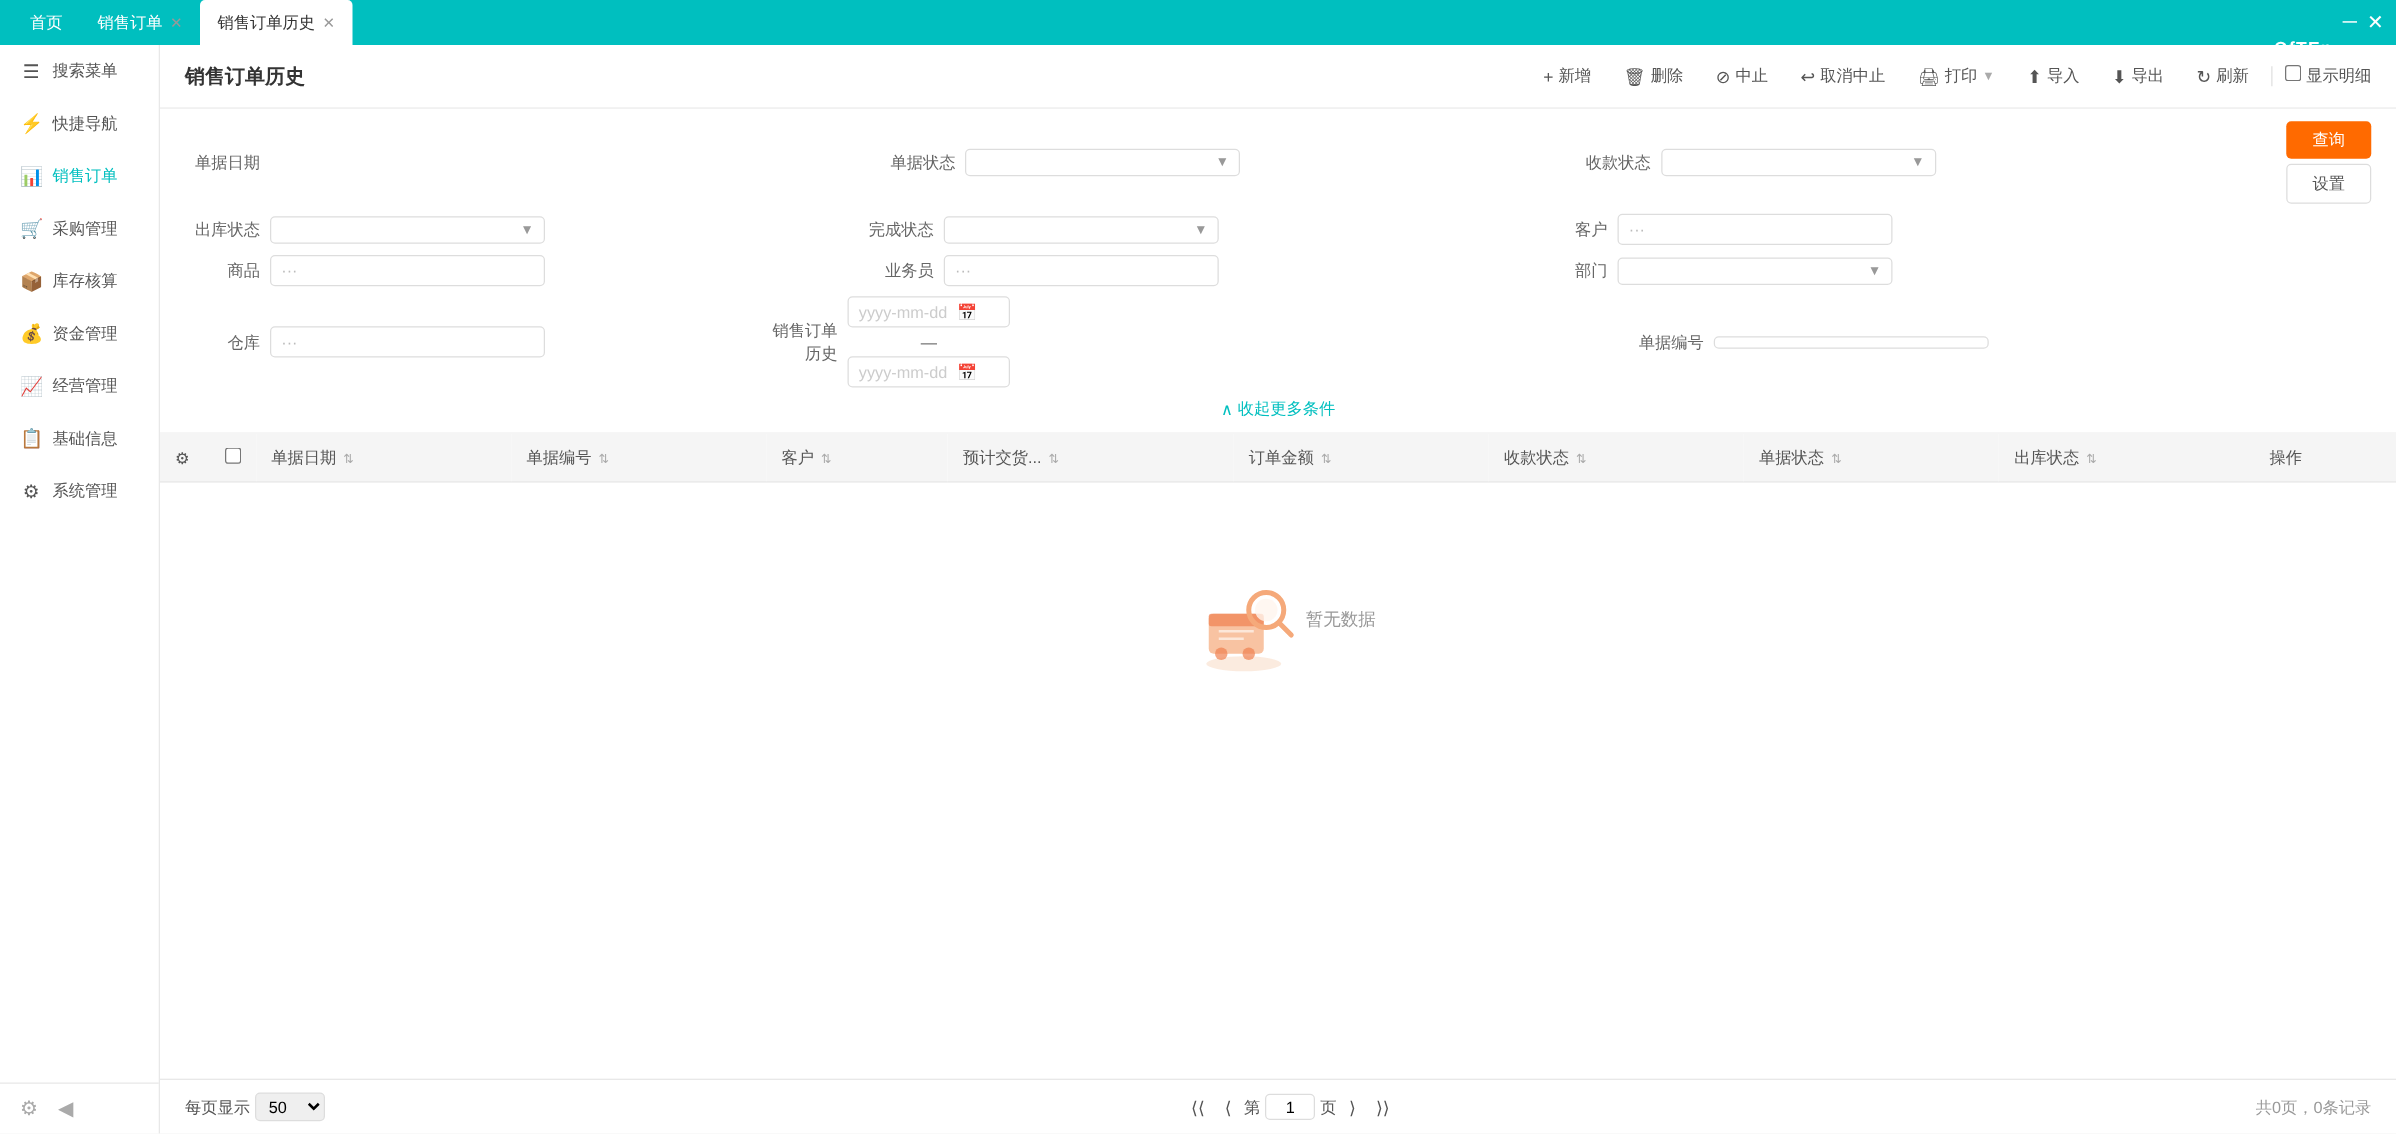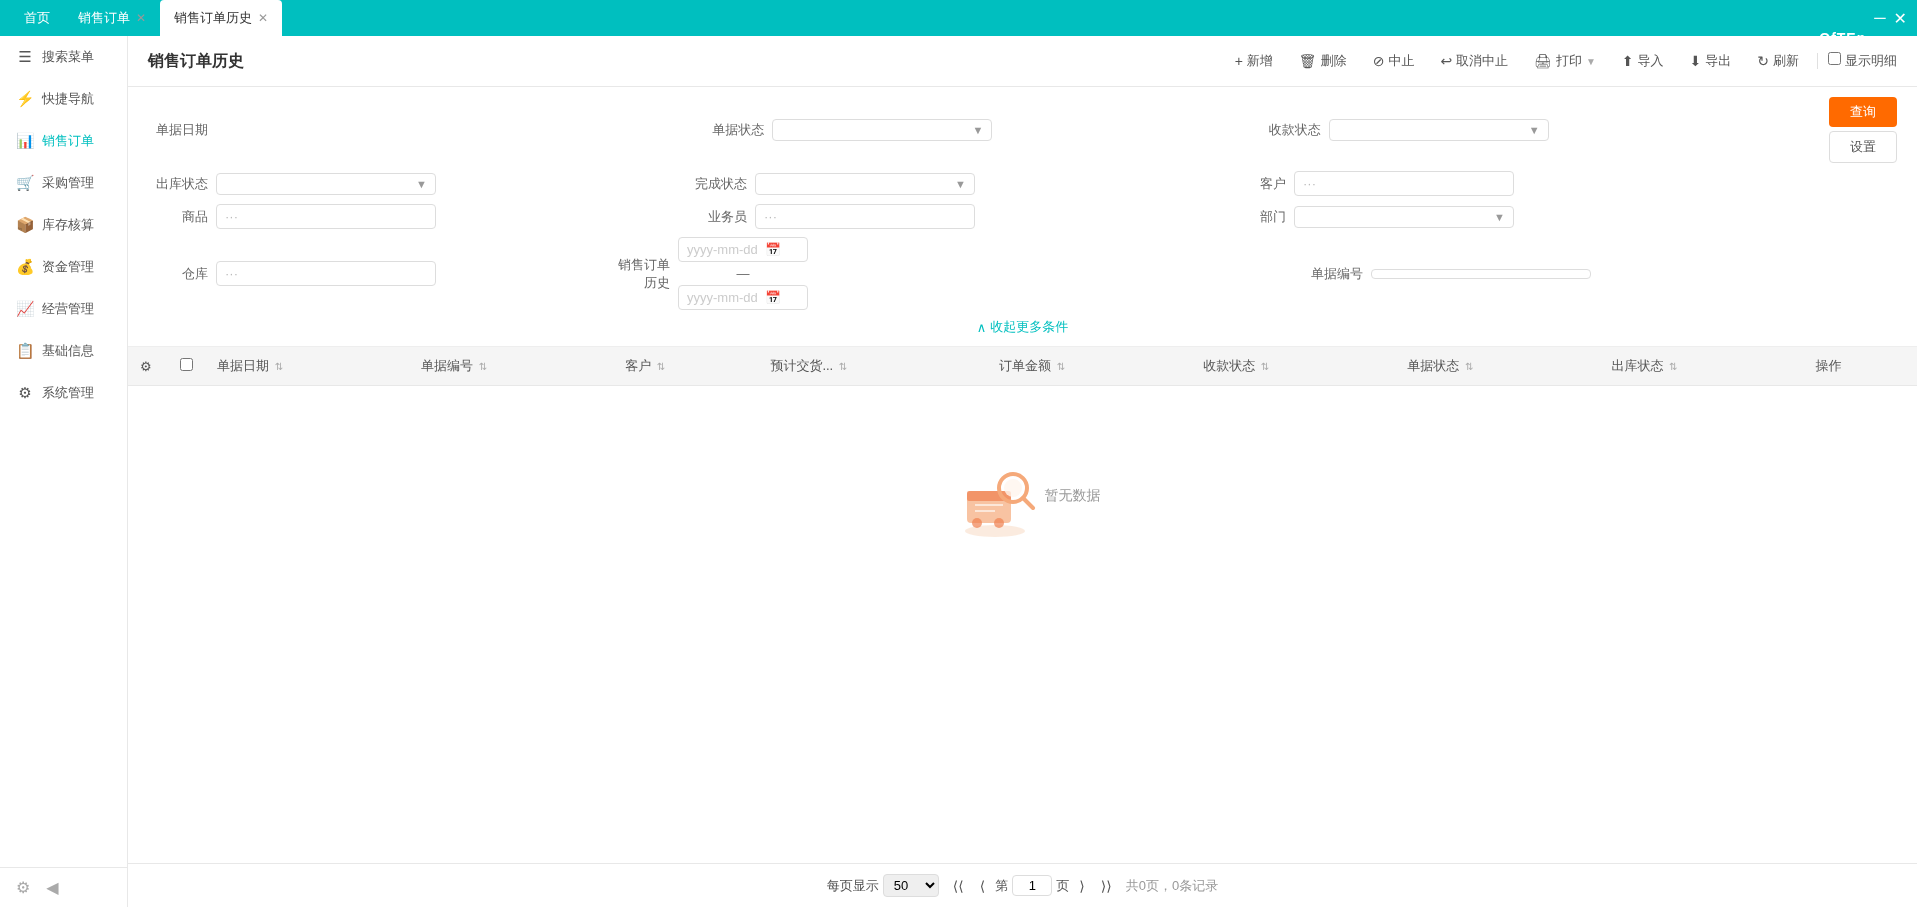--- a/index.html
+++ b/index.html
@@ -54,21 +54,21 @@
     .data-table { width: 100%; border-collapse: collapse; min-width: 900px; }
     .data-table thead tr { background: #f5f5f5; border-bottom: 1px solid #e8e8e8; }
     .data-table th { padding: 10px 12px; font-size: 13px; color: #555; font-weight: normal; text-align: left; white-space: nowrap; border-bottom: 1px solid #e8e8e8; }
     .data-table th .sort-icon { font-size: 10px; color: #aaa; margin-left: 2px; }
     .data-table td { padding: 10px 12px; font-size: 13px; color: #555; border-bottom: 1px solid #f0f0f0; }
     .th-settings { width: 40px; text-align: center; }
     .th-check { width: 36px; text-align: center; }
     .empty-text { color: #999; font-size: 14px; }
 
     
-    .pagination-bar { background: #fff; border-top: 1px solid #e8e8e8; padding: 10px 20px; display: flex; align-items: center; justify-content: center; gap: 8px; flex-shrink: 0; font-size: 13px; color: #555; }
+    .pagination-bar { background: #fff; border-top: 1px solid #e8e8e8; padding: 10px 20px; display: flex; align-items: center; justify-content: space-between; gap: 8px; flex-shrink: 0; font-size: 13px; color: #555; }
     .page-size-select { display: flex; align-items: center; gap: 4px; }
     .page-size-select select { border: 1px solid #ddd; border-radius: 4px; padding: 2px 6px; font-size: 13px; }
     .page-nav { display: flex; align-items: center; gap: 4px; }
     .page-nav-btn { border: none; background: none; cursor: pointer; color: #555; font-size: 14px; padding: 2px 6px; }
     .page-input { border: 1px solid #ddd; border-radius: 4px; padding: 2px 6px; width: 40px; text-align: center; font-size: 13px; }
     .total-text { color: #999; font-size: 13px; }
 
     
     .query-btn { background: #ff6a00; color: #fff; border: none; border-radius: 4px; padding: 6px 20px; cursor: pointer; font-size: 13px; }
     .set-btn { background: #fff; color: #555; border: 1px solid #ddd; border-radius: 4px; padding: 6px 20px; cursor: pointer; font-size: 13px; }

